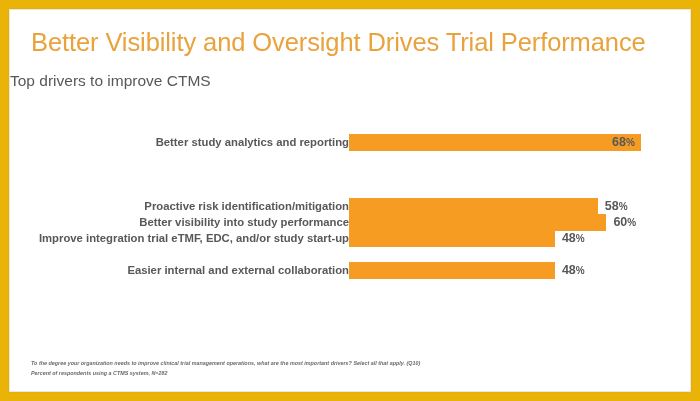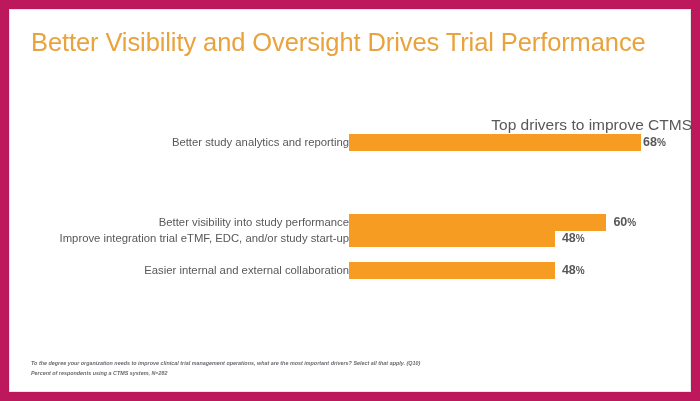--- a/index.html
+++ b/index.html
@@ -11,21 +11,21 @@
     width: 700px;
     height: 401px;
     overflow: hidden;
     font-family: "Liberation Sans", sans-serif;
   }
 
   #slide {
     position: relative;
     width: 700px;
     height: 401px;
-    background: #be185d;
+    background: #eab308;
     box-sizing: border-box;
   }
 
   #card {
     position: absolute;
     left: 9px;
     top: 9px;
     width: 682px;
     height: 383px;
     background: #ffffff;
@@ -45,26 +45,25 @@
     letter-spacing: -0.1px;
     color: #e9a23c;
     white-space: nowrap;
   }
 
   #subtitle {
     position: absolute;
     left: 0;
     top: 61px;
     width: 682px;
-    text-align: right;
+    text-align: left;
     font-size: 15.5px;
     line-height: 20px;
     font-weight: 400;
     color: #58585a;
-    margin-top: 44px;
   }
 
   #chart {
     position: absolute;
     left: 0;
     top: 113px;
     width: 682px;
     height: 200px;
   }
 
@@ -78,20 +77,21 @@
   .row-label {
     position: absolute;
     right: 343px;
     top: 0;
     height: 21px;
     line-height: 21px;
     text-align: right;
     white-space: nowrap;
     font-size: 11.3px;
     color: #58585a;
+    font-weight: bold;
   }
 
   .bar-track {
     position: absolute;
     left: 339px;
     top: 2px;
     height: 17px;
   }
 
   .bar {
@@ -136,28 +136,35 @@
     <div id="title">Better Visibility and Oversight Drives Trial Performance</div>
 
     <div id="subtitle">Top drivers to improve CTMS</div>
 
     <div id="chart">
         <div class="row" style="top: 9px;">
           <div class="row-label">Better study analytics and reporting</div>
           <div class="bar-track" style="width: 291.72px;">
             <div class="bar" style="width: 291.72px; background: rgb(246, 156, 35);"></div>
           </div>
-          <div class="bar-value" style="left: 633px;"><span>68</span><span class="pct">%</span></div>
+          <div class="bar-value" style="left: 602px;"><span>68</span><span class="pct">%</span></div>
         </div>
         <div class="row" style="top: 41px; margin-top: 48px;">
           <div class="row-label">Better visibility into study performance</div>
           <div class="bar-track" style="width: 257.4px;">
             <div class="bar" style="width: 257.4px; background: rgb(246, 156, 35);"></div>
           </div>
           <div class="bar-value" style="left: 603.4px;"><span>60</span><span class="pct">%</span></div>
+        </div>
+        <div class="row" style="top: 73px;">
+          <div class="row-label">Proactive risk identification/mitigation</div>
+          <div class="bar-track" style="width: 248.82px;">
+            <div class="bar" style="width: 248.82px; background: rgb(246, 156, 35);"></div>
+          </div>
+          <div class="bar-value" style="left: 594.82px;"><span>58</span><span class="pct">%</span></div>
         </div>
         <div class="row" style="top: 105px;">
           <div class="row-label">Improve integration trial eTMF, EDC, and/or study start-up</div>
           <div class="bar-track" style="width: 205.92px;">
             <div class="bar" style="width: 205.92px; background: rgb(246, 156, 35);"></div>
           </div>
           <div class="bar-value" style="left: 551.92px;"><span>48</span><span class="pct">%</span></div>
         </div>
         <div class="row" style="top: 137px;">
           <div class="row-label">Easier internal and external collaboration</div>

